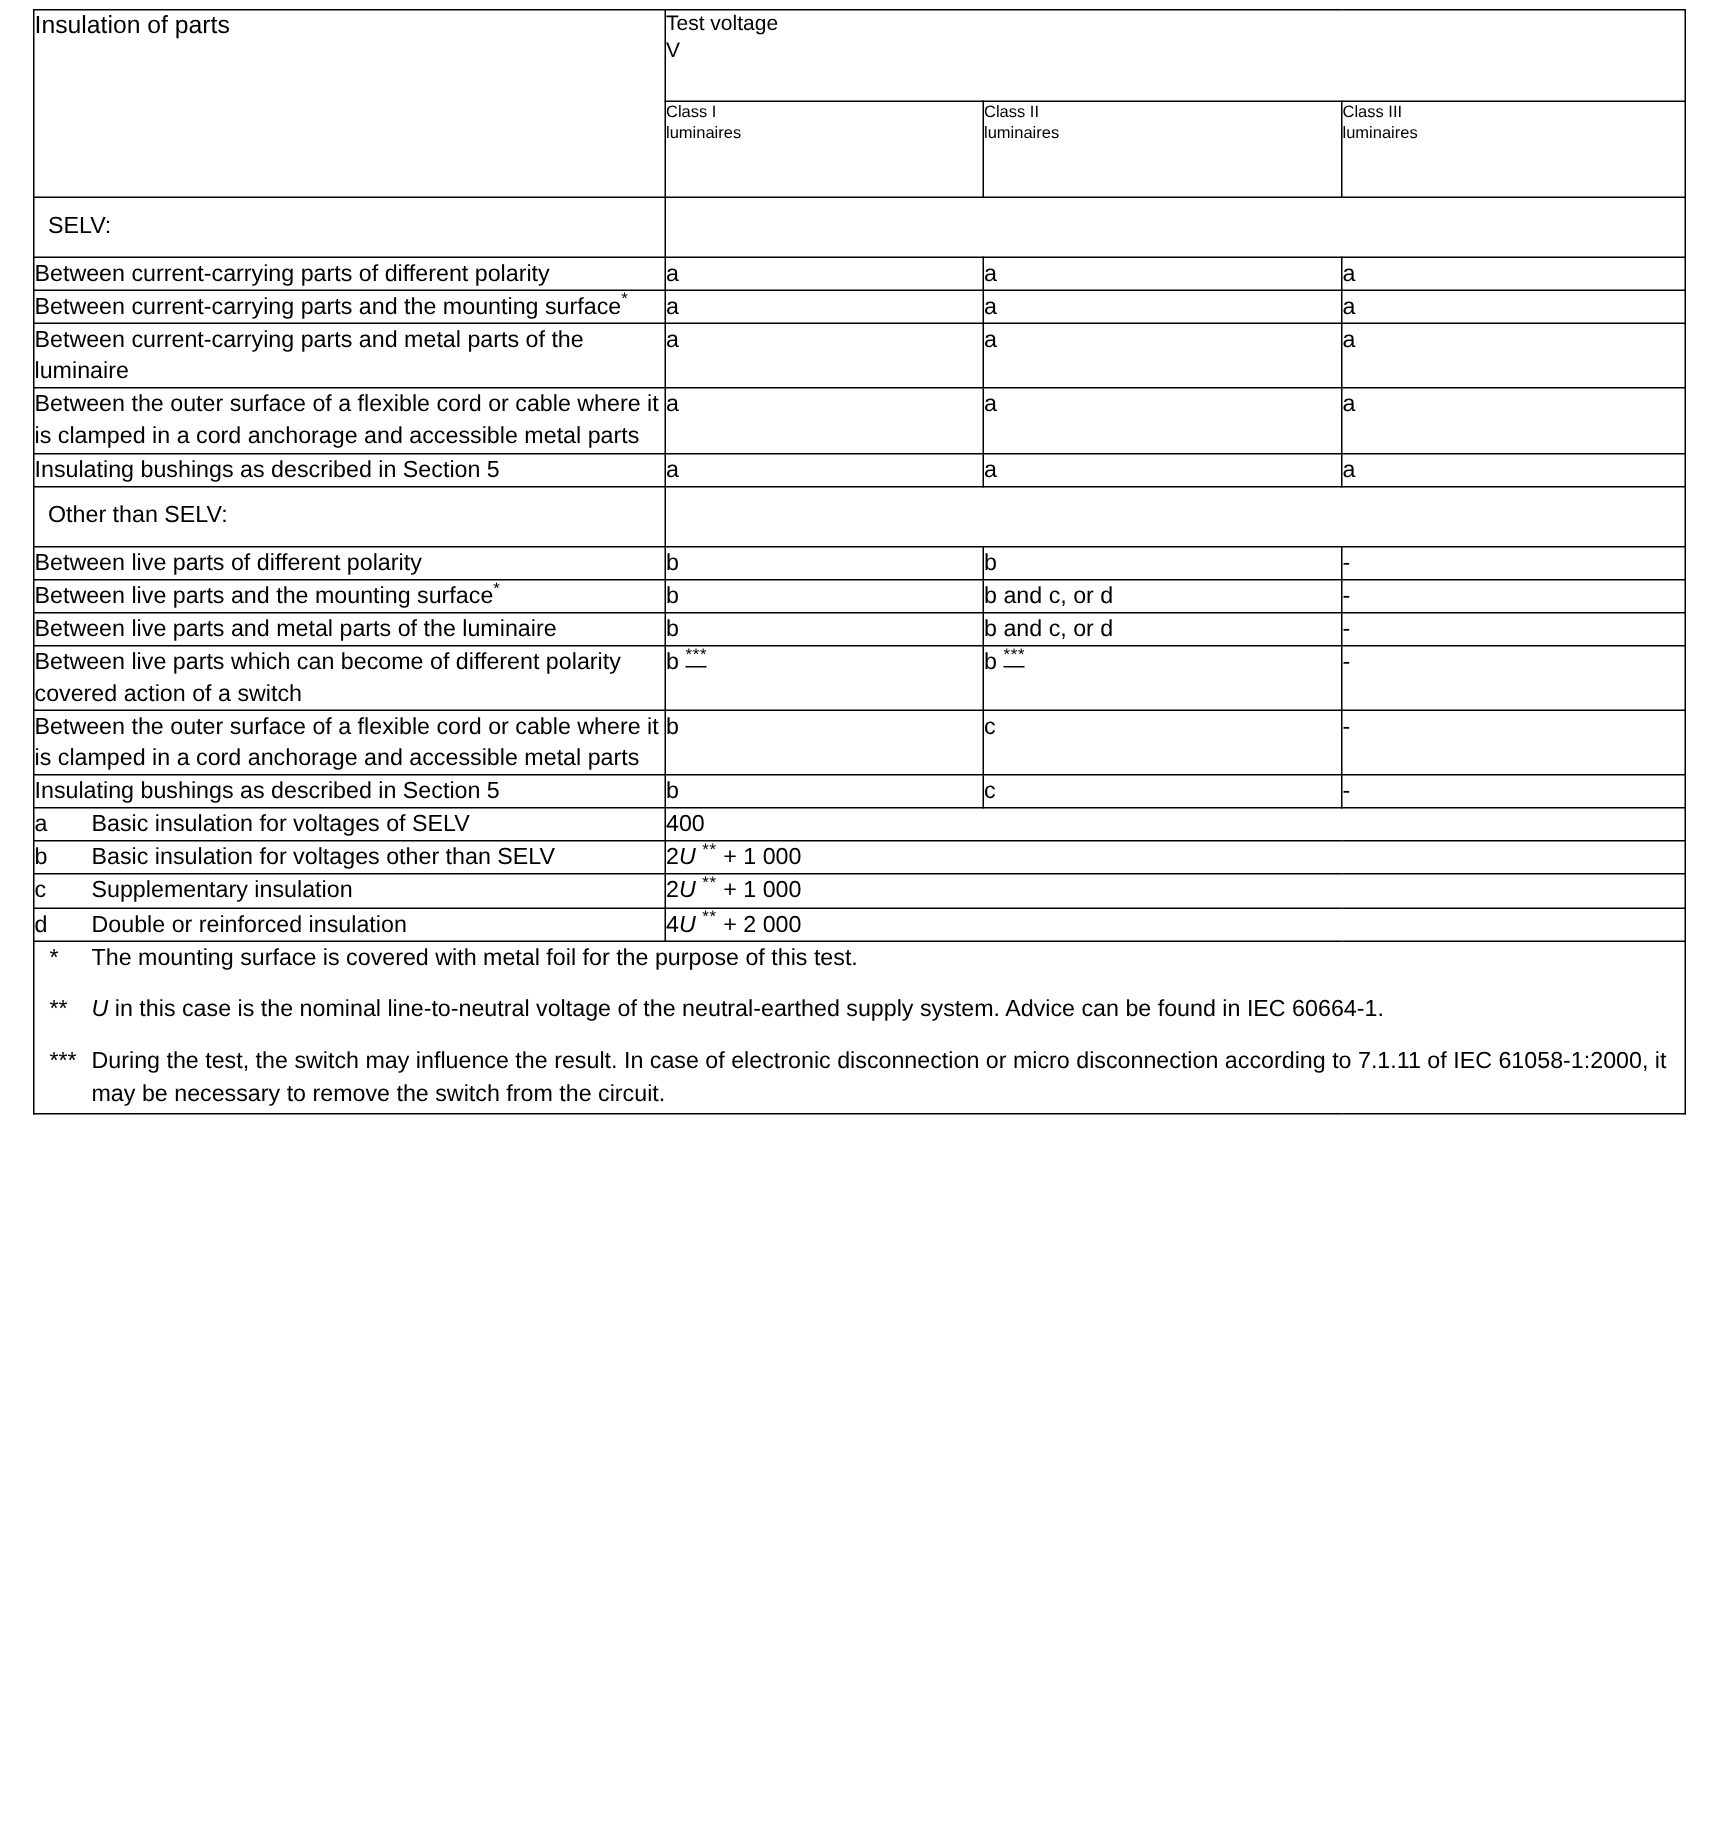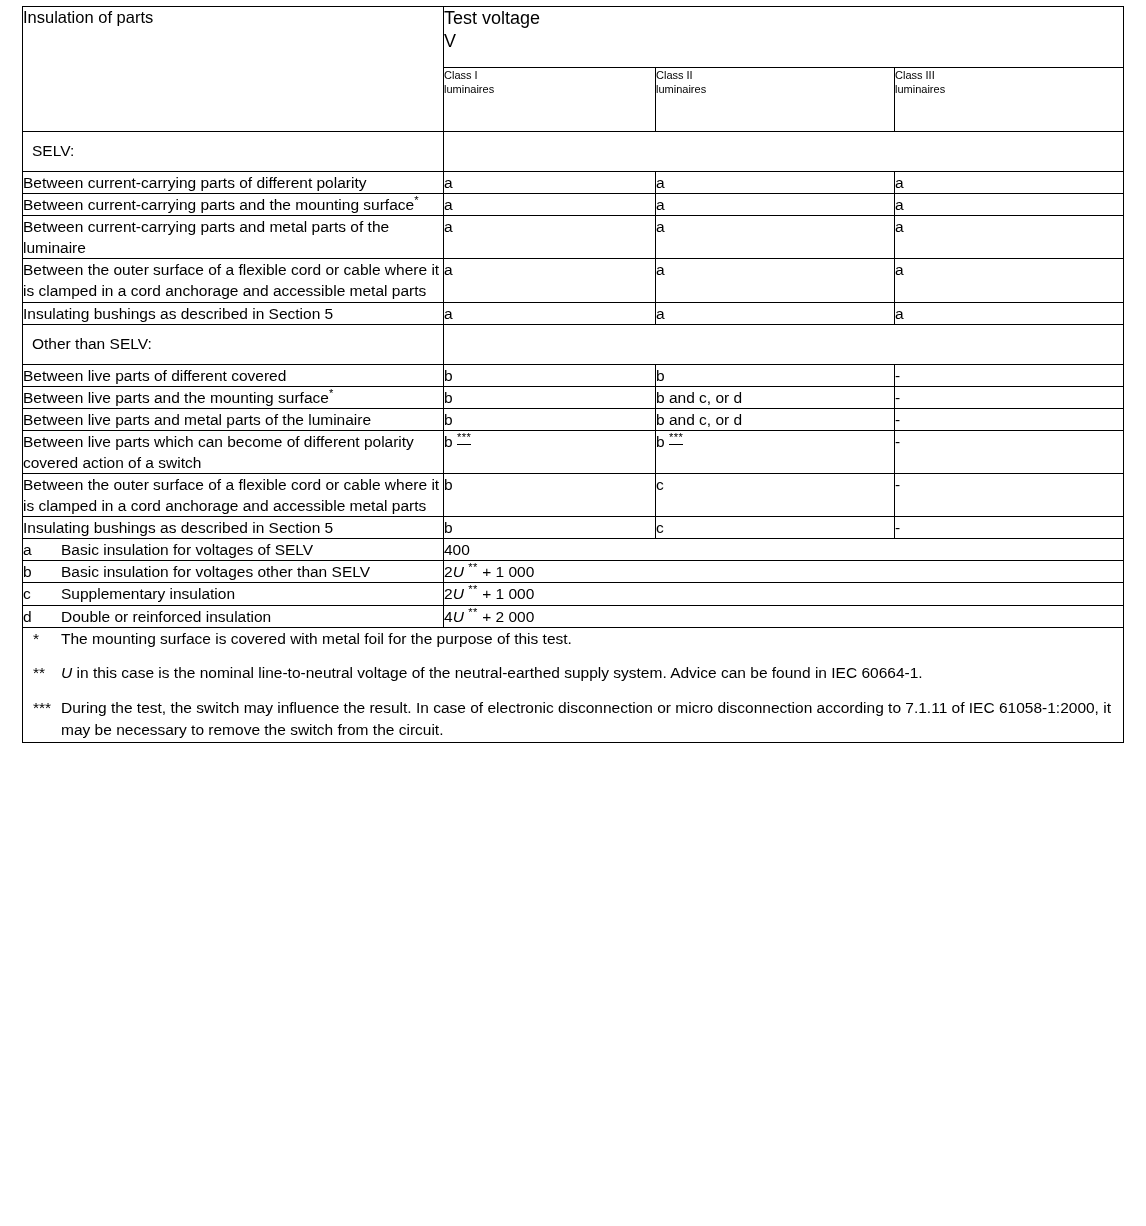--- a/index.html
+++ b/index.html
@@ -46,21 +46,21 @@
     text-align: center;
     vertical-align: middle;
     font-weight: bold;
     font-size: 16.5px;
     padding: 4px 6px;
   }
   .hdr-top {
     text-align: center;
     vertical-align: middle;
     font-weight: bold;
-    font-size: 18px;
+    font-size: 14px;
     height: 60px;
     padding: 6px 4px;
     line-height: 1.25;
   }
   .hdr-sub {
     text-align: center;
     vertical-align: middle;
     font-weight: bold;
     font-size: 11px;
     height: 63px;
@@ -203,21 +203,21 @@
           <td class="lbl">Insulating bushings as described in Section 5</td>
           <td class="val">a</td>
           <td class="val">a</td>
           <td class="val">a</td>
         </tr>
         <tr class="section-row">
           <td class="lbl">Other than SELV:</td>
           <td class="val" colspan="3"></td>
         </tr>
         <tr>
-          <td class="lbl">Between live parts of different covered</td>
+          <td class="lbl">Between live parts of different polarity</td>
           <td class="val">b</td>
           <td class="val">b</td>
           <td class="val">-</td>
         </tr>
         <tr>
           <td class="lbl">Between live parts and the mounting surface<sup class="ast">*</sup></td>
           <td class="val">b</td>
           <td class="val">b and c, or d</td>
           <td class="val">-</td>
         </tr>

